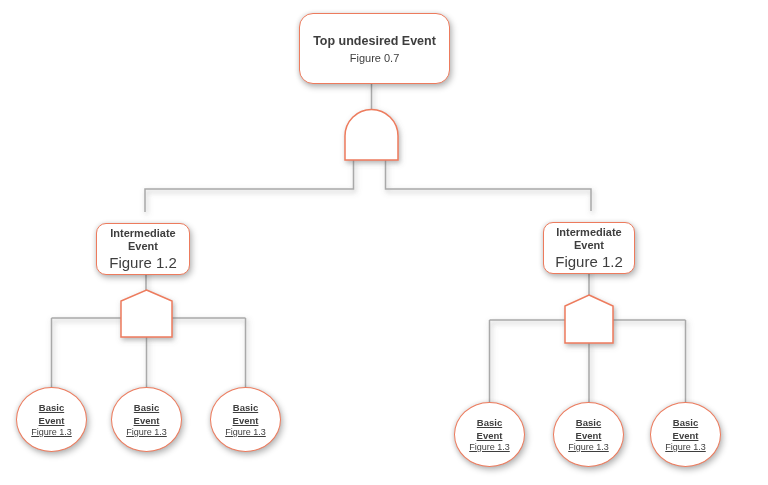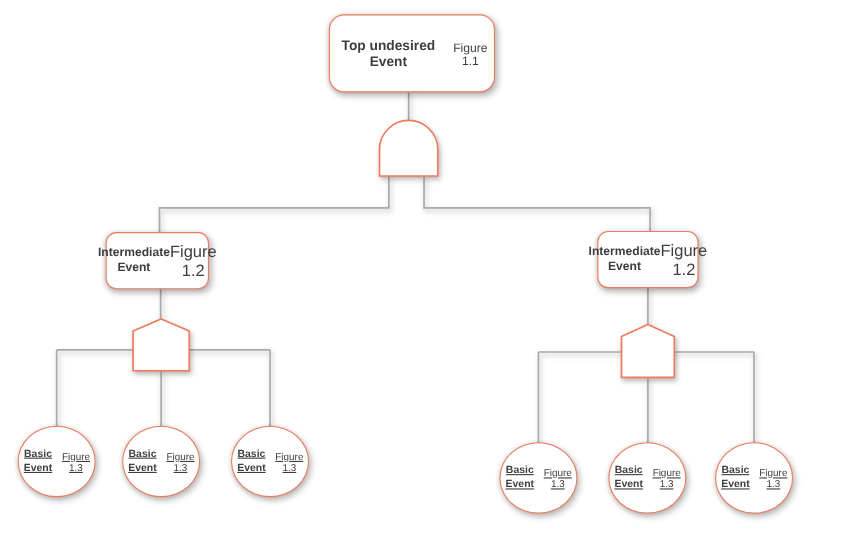--- a/index.html
+++ b/index.html
@@ -1,28 +1,28 @@
 <!DOCTYPE html>
 <html><head>
 <meta charset="utf-8">
 <style>
   html,body{margin:0;padding:0;background:#fff;font-family:"Liberation Sans",sans-serif;}
   .stage{position:relative;width:768px;height:485px;background:#fff;overflow:hidden;}
   .wires{position:absolute;left:0;top:0;}
   .node{
     position:absolute;box-sizing:border-box;
-    display:flex;flex-direction:row;align-items:center;justify-content:center;
+    display:flex;flex-direction:column;align-items:center;justify-content:center;
     text-align:center;background:#fff;border:1.4px solid #ED7B5D;color:#3E3E3E;
     box-shadow:2px 3px 6px rgba(0,0,0,.28), -1px 0 4px rgba(0,0,0,.10);
   }
   .label{font-weight:bold;}
   .rect-top{left:299px;top:13px;width:151px;height:71px;border-radius:14px;}
   .rect-top .label{font-size:12.5px;line-height:1.2;}
   .rect-top .figure{font-size:11px;margin-top:3px;}
-  .rect-mid{width:94px;height:52px;border-radius:10px;}
+  .rect-mid{width:94px;height:52px;border-radius:10px;margin-top:12px;}
   .rect-mid .label{font-size:11px;line-height:1.22;width:82px;}
   .rect-mid .figure{font-size:15px;margin-top:1px;}
   #mid-left{left:96px;top:211px;}
   #mid-right{left:543px;top:210px;width:92px;}
   .circle{width:71px;height:65px;border-radius:50%;text-decoration:underline;}
   .circle .label{font-size:9.5px;line-height:1.3;width:42px;}
   .circle .figure{font-size:9px;}
   #b1{left:16px;top:387px;}
   #b2{left:111px;top:387px;}
   #b3{left:210px;top:387px;}
@@ -60,21 +60,21 @@
 
     <g filter="url(#sh)" fill="#ffffff" stroke="#ED7B5D" stroke-width="1.5">
       <path d="M345,160 V136 A26.5,26.5 0 0 1 398,136 V160 Z"></path>
       <path d="M146.5,290 L172,301 V337 H121 V301 Z"></path>
       <path d="M589,295 L613,306 V343 H565 V306 Z"></path>
     </g>
   </svg>
 
   <div class="node rect-top">
     <div class="label">Top undesired Event</div>
-    <div class="figure">Figure 1.1</div>
+    <div class="figure">Figure 0.7</div>
   </div>
 
   <div class="node rect-mid" id="mid-left">
     <div class="label">Intermediate Event</div>
     <div class="figure">Figure 1.2</div>
   </div>
 
   <div class="node rect-mid" id="mid-right">
     <div class="label">Intermediate Event</div>
     <div class="figure">Figure 1.2</div>

